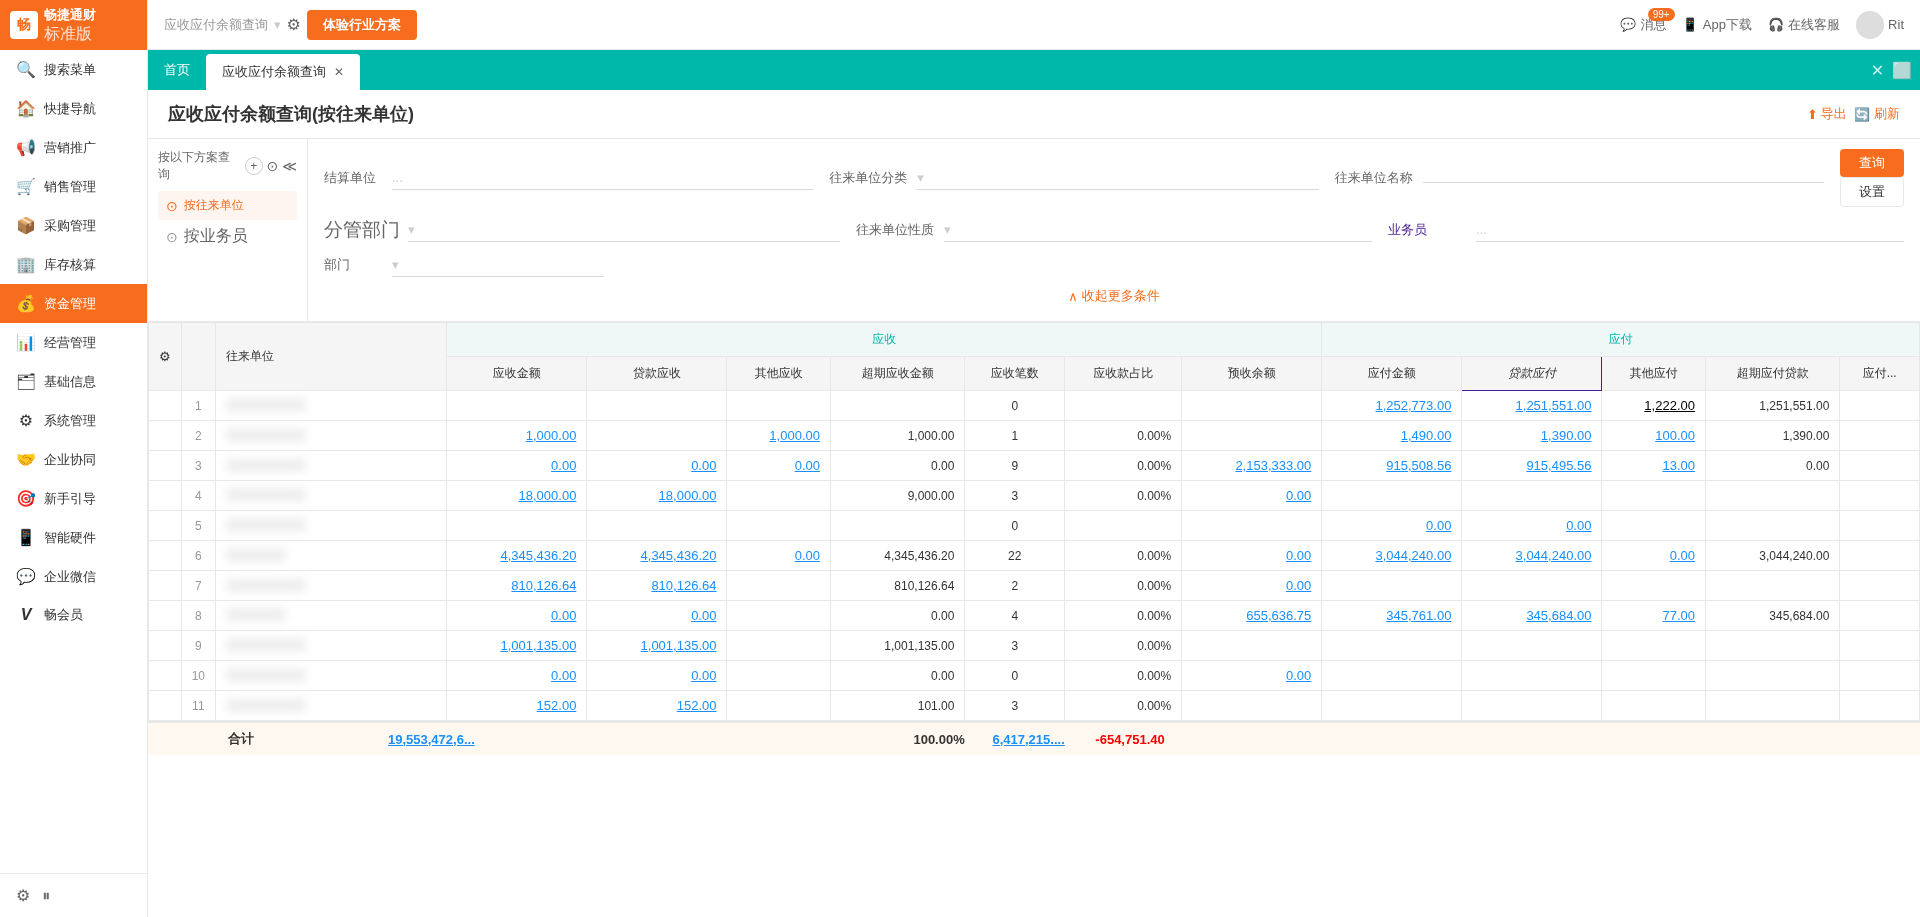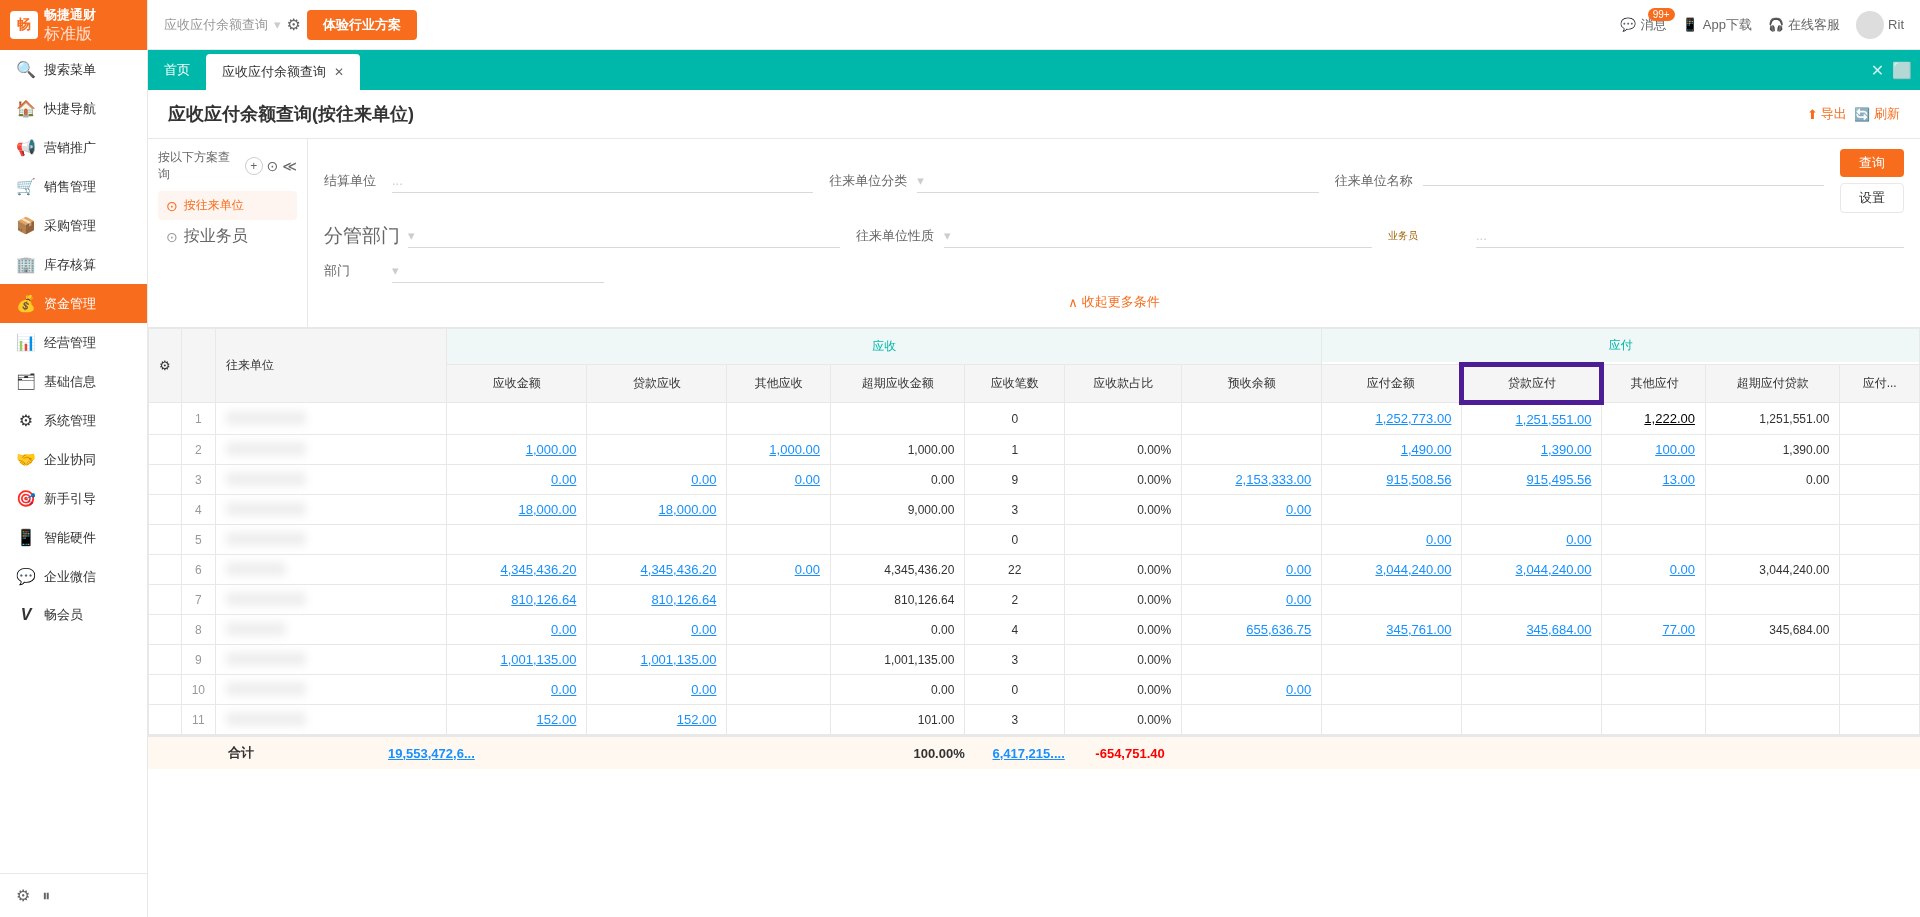--- a/index.html
+++ b/index.html
@@ -223,41 +223,41 @@
             <div style="display:flex;align-items:center;gap:8px;flex:1;">
               <span style="color:#666;font-size:13px;min-width:80px;">往来单位分类</span>
               <div style="flex:1;border-bottom:1px solid #d9d9d9;padding:4px 0;display:flex;align-items:center;justify-content:space-between;cursor:pointer;">
                 <span style="color:#ccc;">▾</span>
               </div>
             </div>
             <div style="display:flex;align-items:center;gap:8px;flex:1;">
               <span style="color:#666;font-size:13px;min-width:80px;">往来单位名称</span>
               <div style="flex:1;border-bottom:1px solid #d9d9d9;padding:4px 0;"></div>
             </div>
-            <div style="display:flex;flex-direction:column;gap:6px;">
+            <div style="display:flex;flex-direction:column;">
               <button style="background:#f76c1d;color:#fff;border:none;border-radius:4px;padding:5px 18px;cursor:pointer;font-size:13px;">查询</button>
               <button style="background:#fff;color:#333;border:1px solid #e8e8e8;border-radius:4px;padding:5px 18px;cursor:pointer;font-size:13px;">设置</button>
             </div>
           </div>
 
           <div style="display:flex;align-items:center;gap:16px;">
             <div style="display:flex;align-items:center;gap:8px;flex:1;">
               <span style="color:#666;font-size:19px;min-width:60px;">分管部门</span>
               <div style="flex:1;border-bottom:1px solid #d9d9d9;padding:4px 0;display:flex;align-items:center;justify-content:space-between;cursor:pointer;">
                 <span style="color:#ccc;">▾</span>
               </div>
             </div>
             <div style="display:flex;align-items:center;gap:8px;flex:1;">
               <span style="color:#666;font-size:13px;min-width:80px;">往来单位性质</span>
               <div style="flex:1;border-bottom:1px solid #d9d9d9;padding:4px 0;display:flex;align-items:center;justify-content:space-between;cursor:pointer;">
                 <span style="color:#ccc;">▾</span>
               </div>
             </div>
             <div style="display:flex;align-items:center;gap:8px;flex:1;">
-              <span style="color:#a16207;font-size:10px;min-width:80px;">业务员</span>
+              <span style="color:#4c1d95;font-size:13px;min-width:80px;">业务员</span>
               <div style="flex:1;border-bottom:1px solid #d9d9d9;padding:4px 0;display:flex;align-items:center;justify-content:space-between;cursor:pointer;">
                 <span style="color:#ccc;">...</span>
               </div>
             </div>
           </div>
 
           <div style="display:flex;align-items:center;gap:16px;">
             <div style="display:flex;align-items:center;gap:8px;width:280px;">
               <span style="color:#666;font-size:13px;min-width:60px;">部门</span>
               <div style="flex:1;border-bottom:1px solid #d9d9d9;padding:4px 0;display:flex;align-items:center;justify-content:space-between;cursor:pointer;">
@@ -289,21 +289,21 @@
             </tr>
             <tr>
               <th style="border:1px solid #e8e8e8;background:#f5f5f5;">应收金额</th>
               <th style="border:1px solid #e8e8e8;background:#f5f5f5;">贷款应收</th>
               <th style="border:1px solid #e8e8e8;background:#f5f5f5;">其他应收</th>
               <th style="border:1px solid #e8e8e8;background:#f5f5f5;">超期应收金额</th>
               <th style="border:1px solid #e8e8e8;background:#f5f5f5;">应收笔数</th>
               <th style="border:1px solid #e8e8e8;background:#f5f5f5;">应收款占比</th>
               <th style="border:1px solid #e8e8e8;background:#f5f5f5;">预收余额</th>
               <th style="border:1px solid #e8e8e8;background:#f5f5f5;">应付金额</th>
-              <th style="border:5px solid #4c1d95;background:#f5f5f5;">贷款应付</th>
+              <th style="border:1px solid #4c1d95;background:#f5f5f5;font-style:italic;">贷款应付</th>
               <th style="border:1px solid #e8e8e8;background:#f5f5f5;">其他应付</th>
               <th style="border:1px solid #e8e8e8;background:#f5f5f5;">超期应付贷款</th>
               <th style="border:1px solid #e8e8e8;background:#f5f5f5;">应付...</th>
             </tr>
           </thead>
           <tbody id="table-body">
           <tr>
                 <td class="center"></td>
                 <td class="row-num center">1</td>
                 <td class="left"><span class="blurred" style="min-width:80px;">&nbsp;&nbsp;&nbsp;&nbsp;&nbsp;&nbsp;&nbsp;&nbsp;&nbsp;&nbsp;</span></td>

